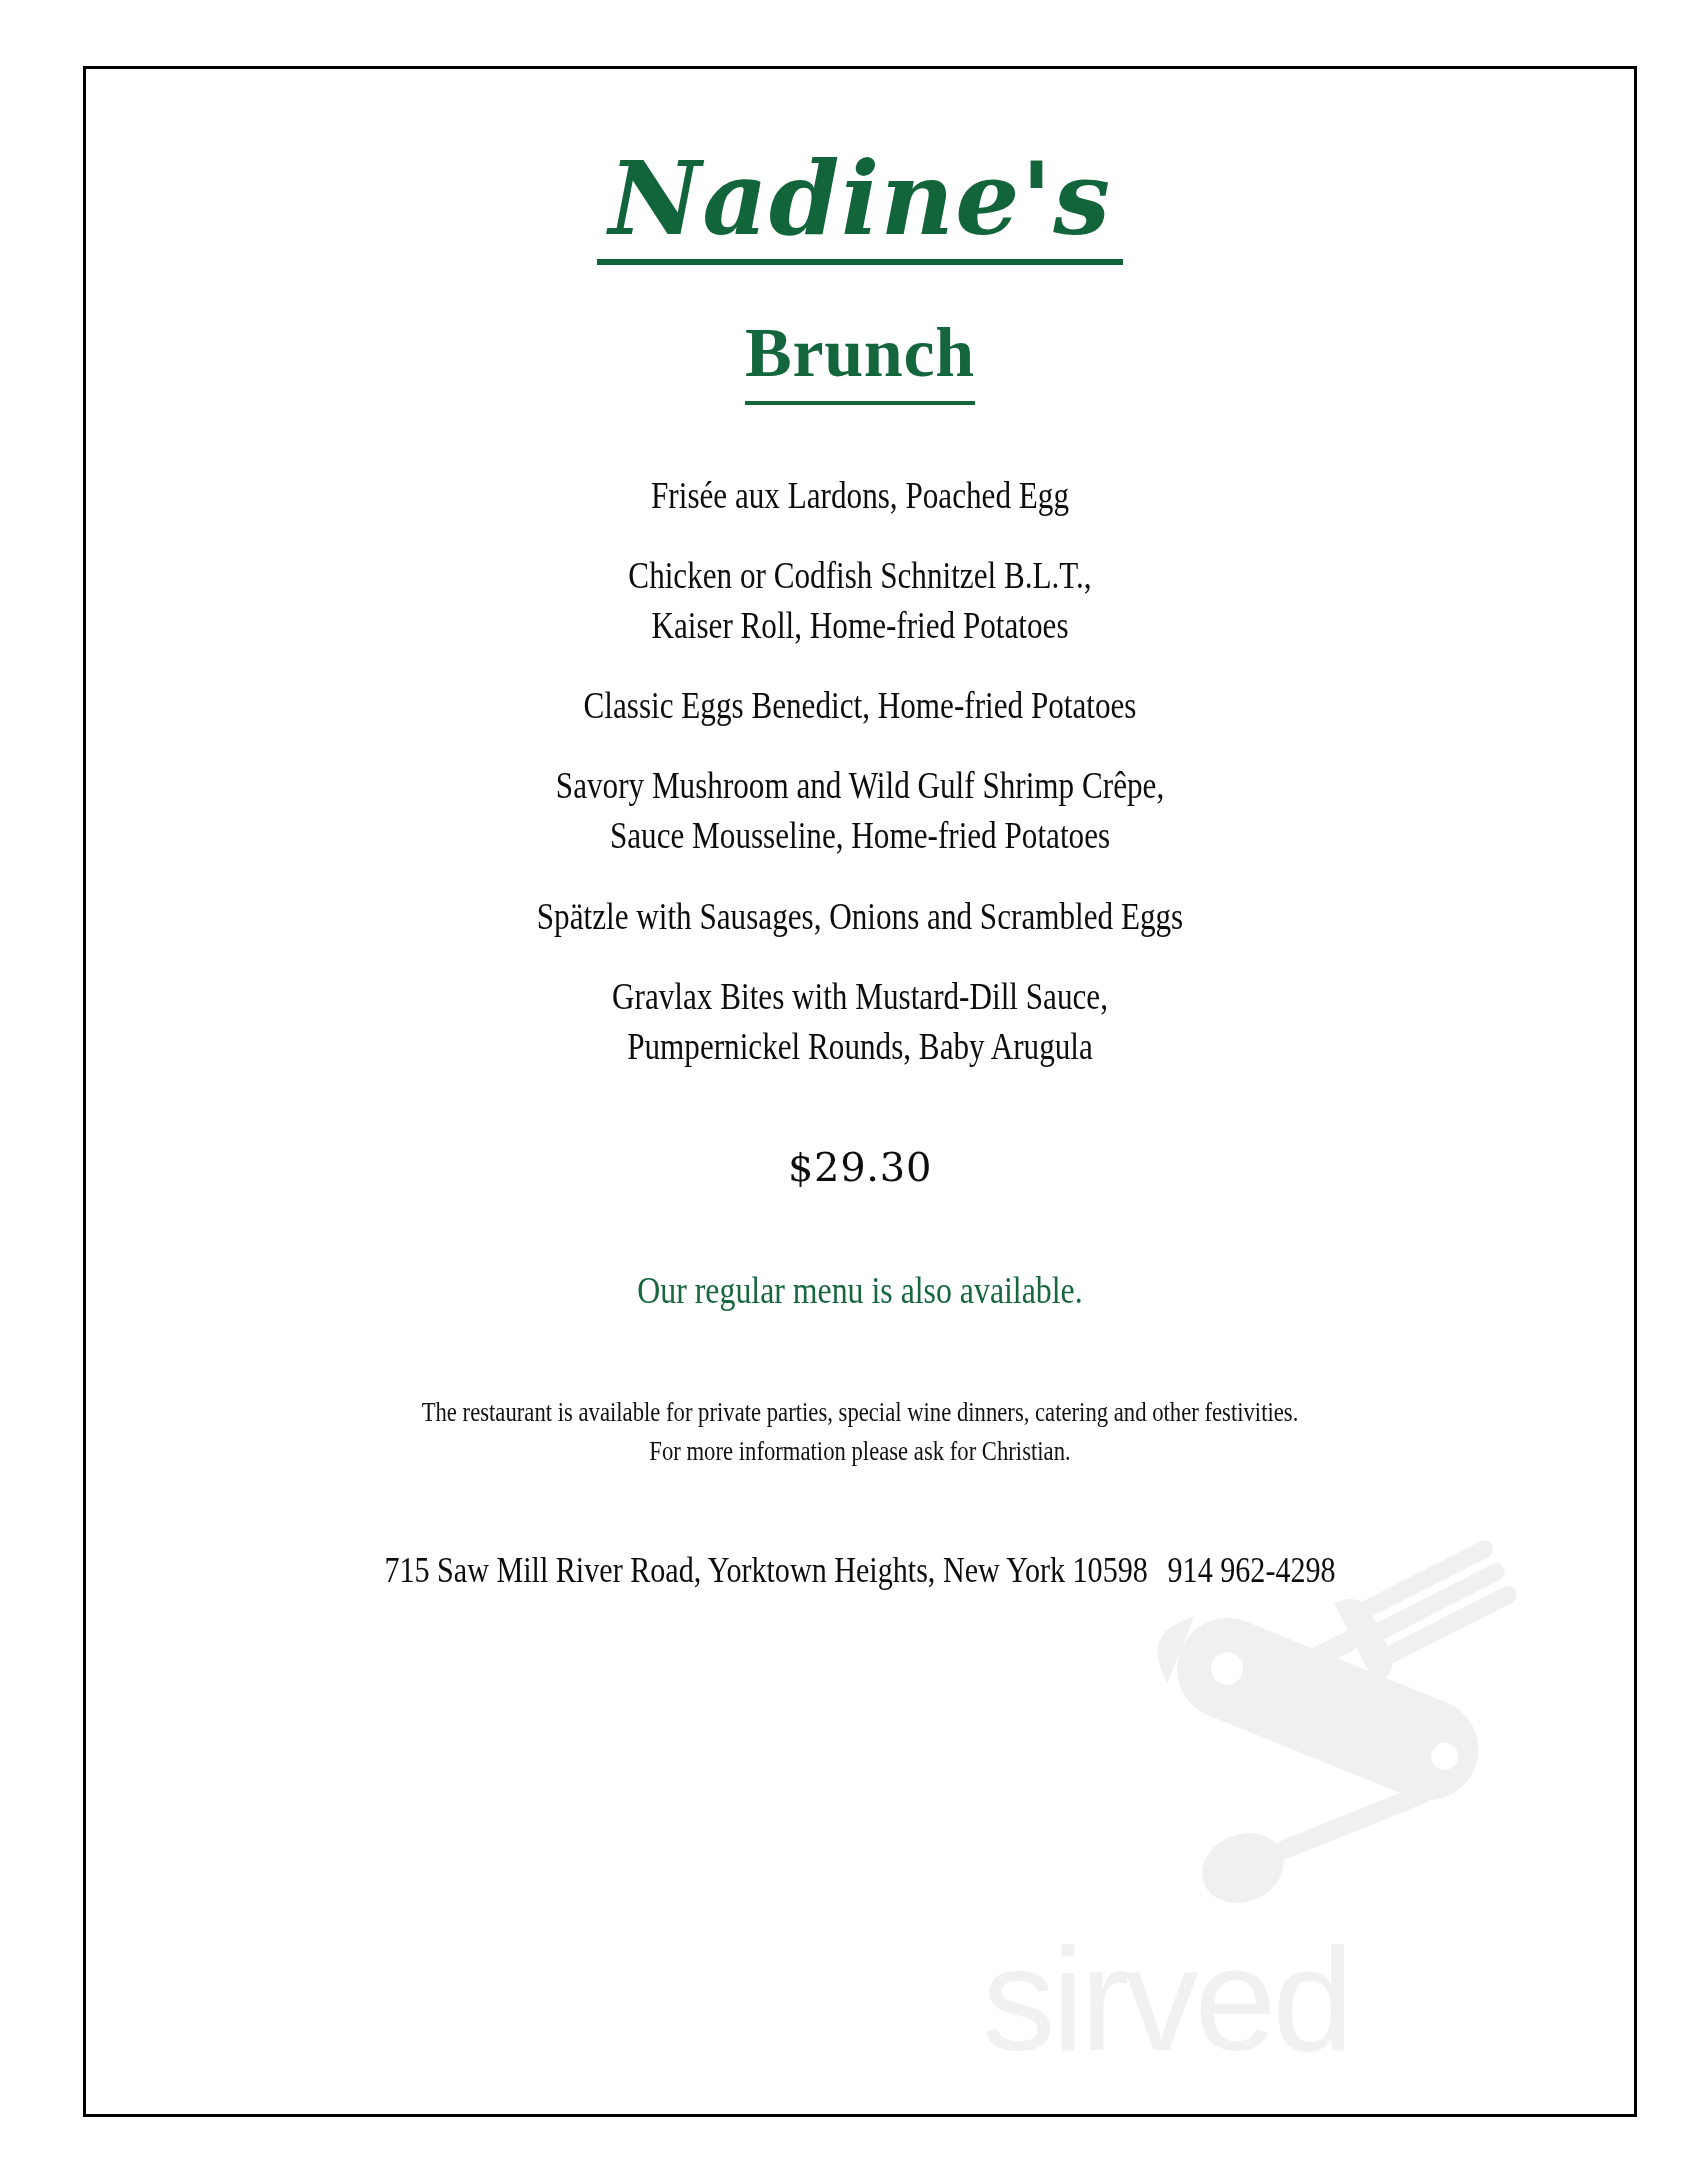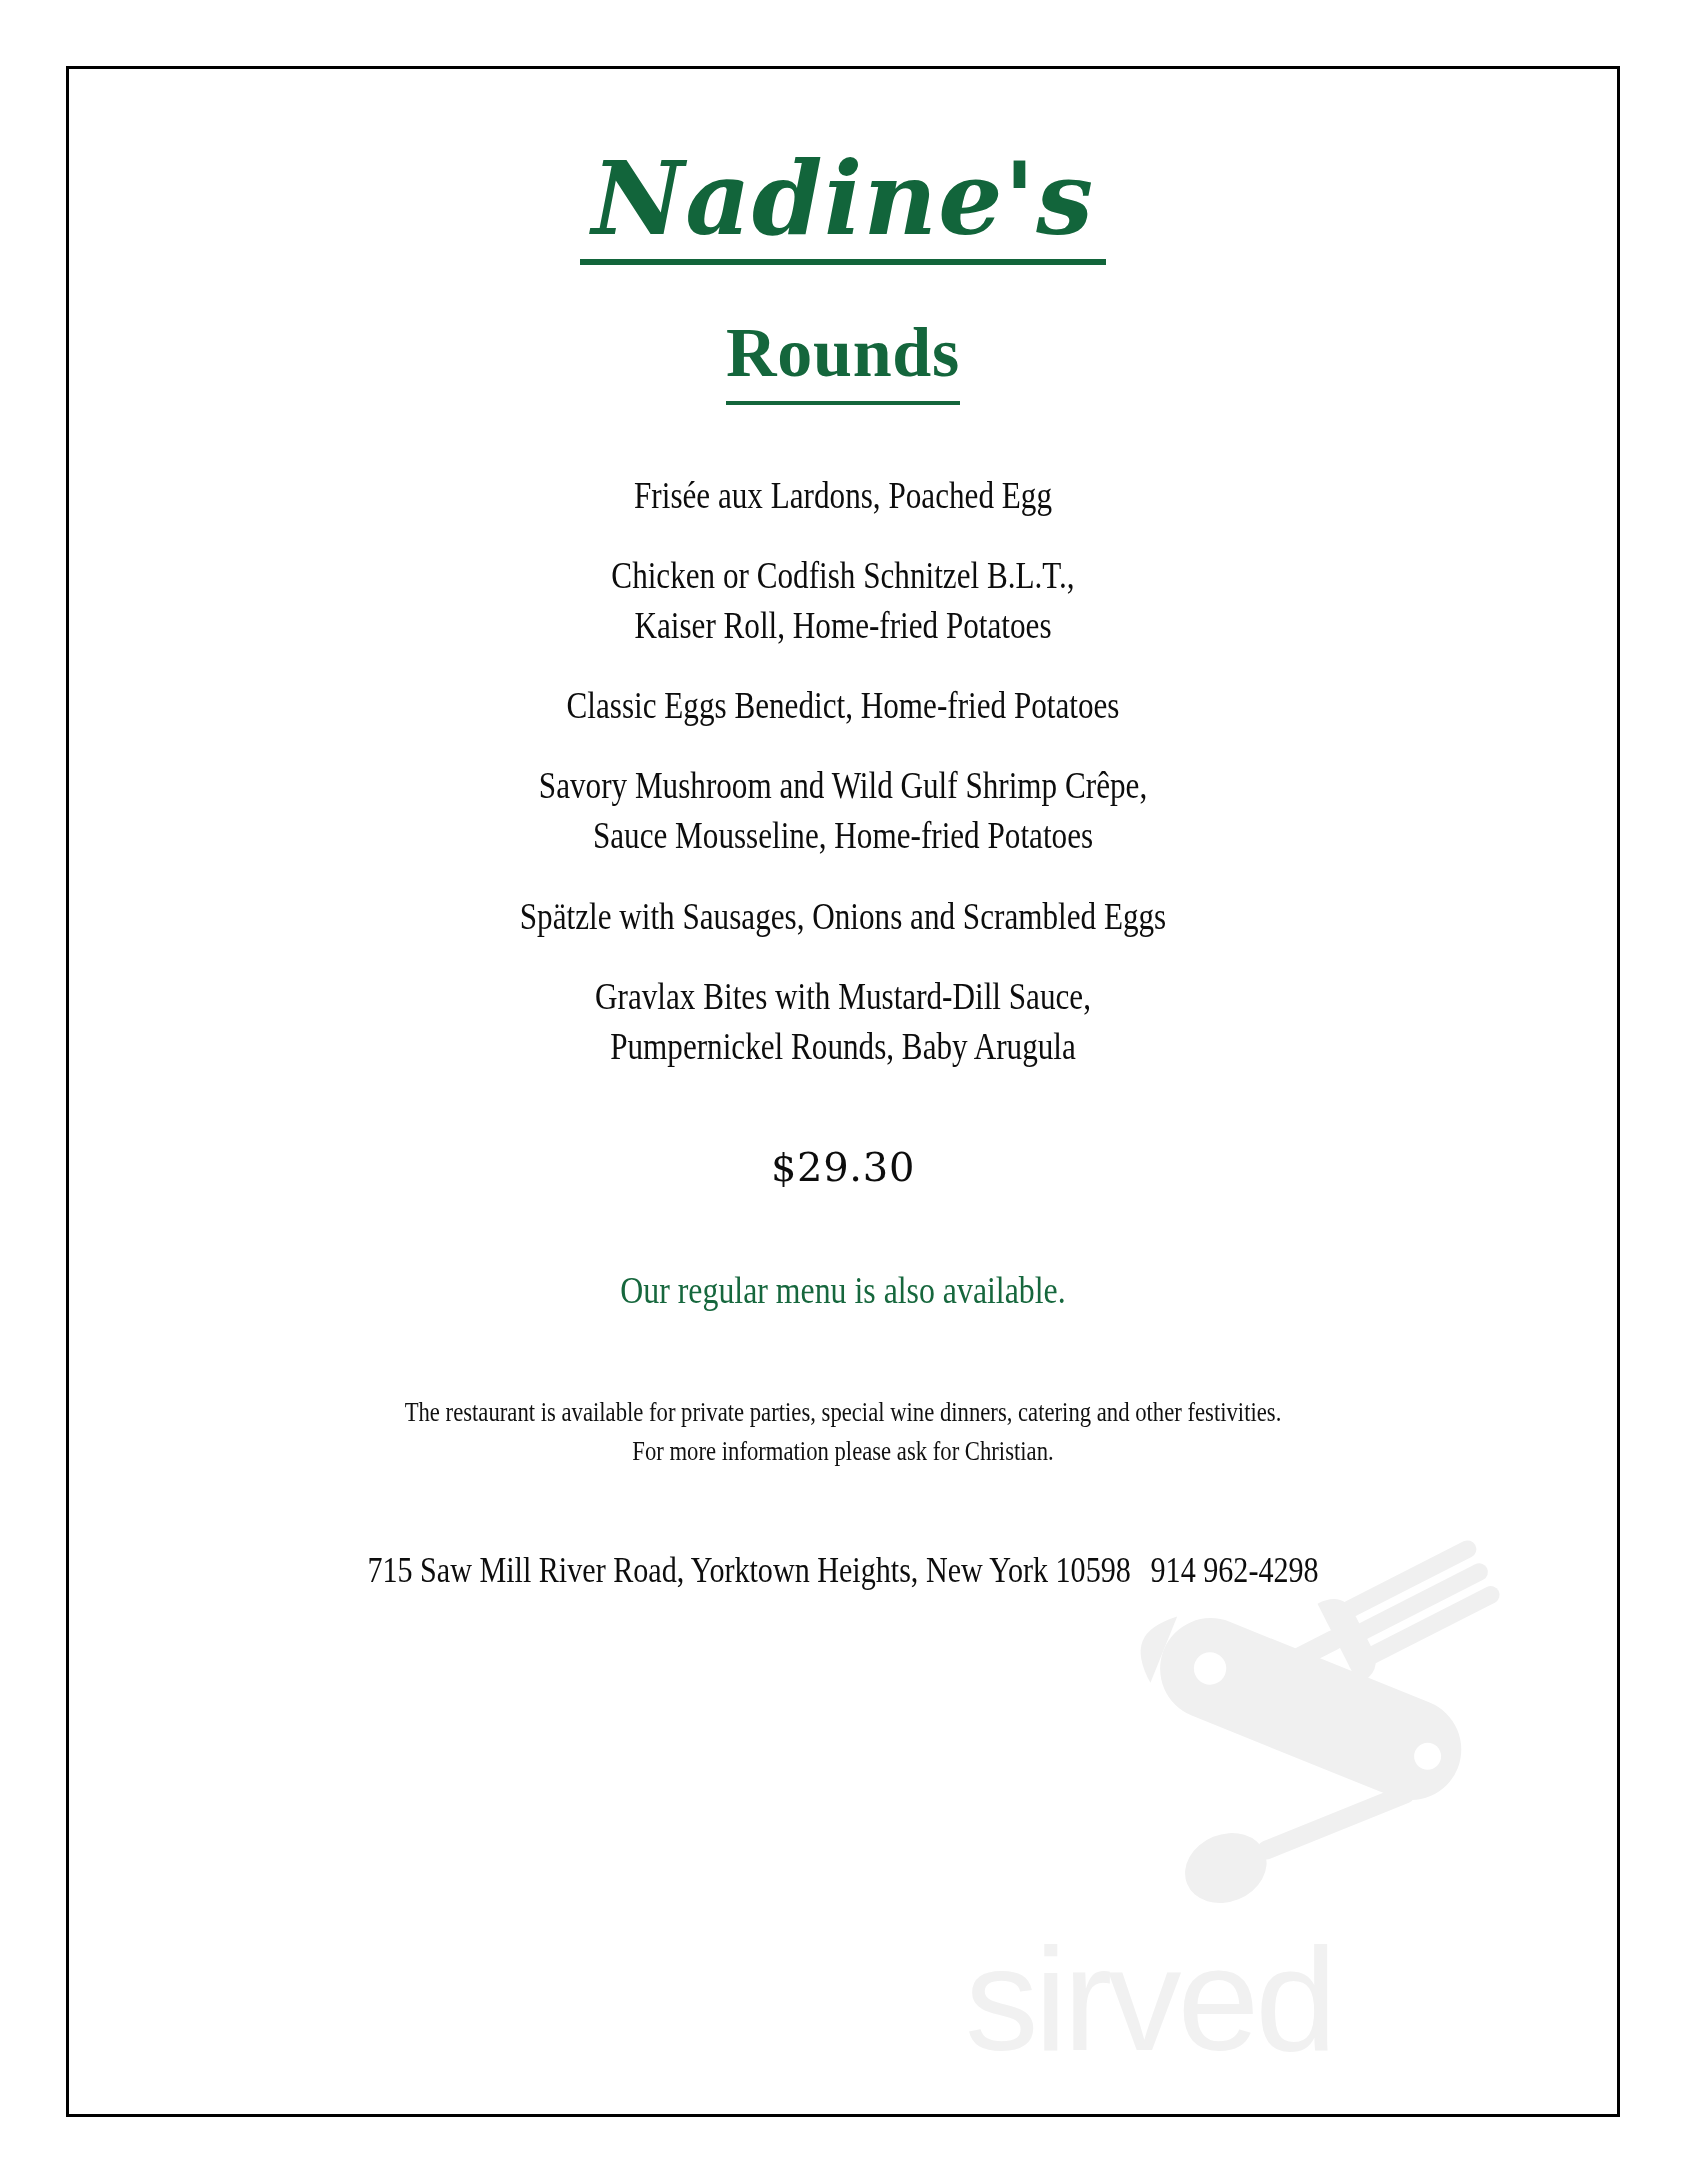--- a/index.html
+++ b/index.html
@@ -13,21 +13,21 @@
     width: 1687px;
     height: 2183px;
     font-family: "Liberation Serif", "DejaVu Serif", serif;
     position: relative;
     overflow: hidden;
   }
 
   
   .page {
     position: absolute;
-    left: 0; top: 0;
+    left: 17px; top: 0;
     width: 1468px;
     height: 2183px;
     background: #ffffff;
   }
   .page-border {
     position: absolute;
     left: 66px;
     top: 66px;
     width: 1554px;
     height: 2051px;
@@ -252,21 +252,21 @@
 
     <div class="logo-block">
       <div class="logo-wrap">
         <div class="logo-text">Nadine's</div>
         <div class="logo-rule"></div>
       </div>
     </div>
 
     <div class="section-block">
       <div class="section-wrap">
-        <div class="section-title">Rounds</div>
+        <div class="section-title">Brunch</div>
         <div class="section-rule"></div>
       </div>
     </div>
 
     <div class="menu-list">
 
       <div class="menu-item">
         <div class="menu-line">Frisée aux Lardons, Poached Egg</div>
       </div>
 

